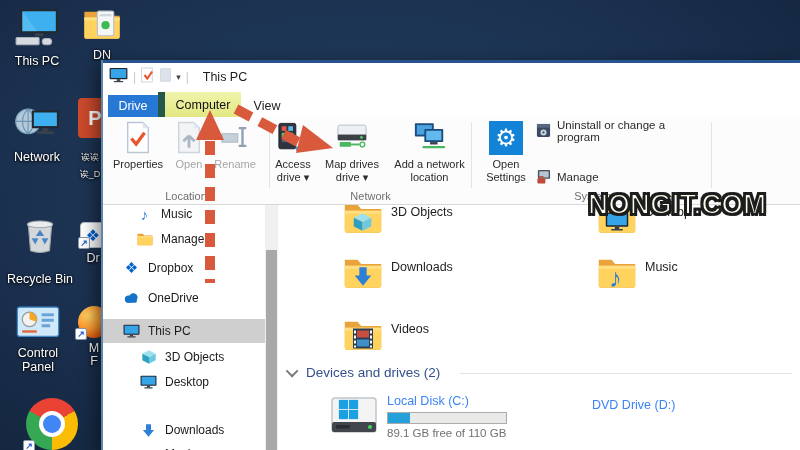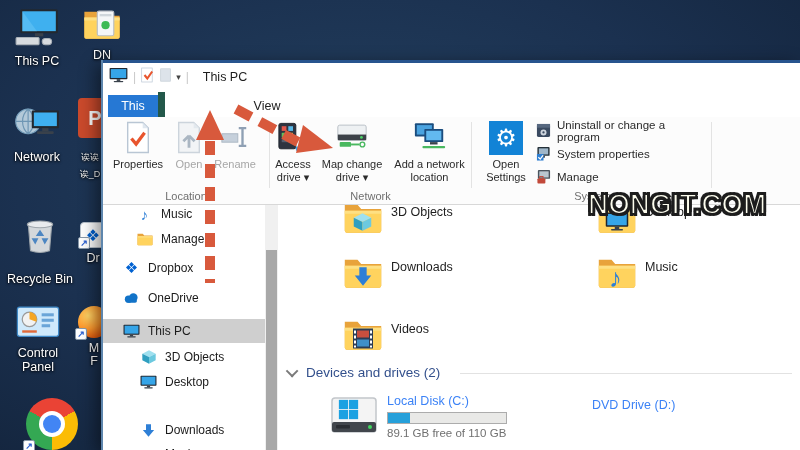--- a/index.html
+++ b/index.html
@@ -291,22 +291,23 @@
             <rect x="1" y="1" width="14" height="18" fill="#dde3ea" stroke="#c2cbd4"></rect>
           </svg>
       </span>
       <span class="caret">▾</span>
       <span class="qsep">|</span>
     </div>
     <span class="wtitle">This PC</span>
   </div>
 
   <div class="tabsrow">
-    <div class="tab tab-file">This</div>
+    <div class="tab tab-file">Drive</div>
     <div class="tab-strip"></div>
+    <div class="tab tab-computer">Computer</div>
     <div class="tab tab-view">View</div>
   </div>
 
   <div class="ribbon">
 
     <div class="rgroup" style="left:0;width:166px;">
       <div class="bigbtn" style="left:6px;width:58px;">
         <span class="bicon">
           <svg viewBox="0 0 32 34" width="30" height="33">
             <path d="M5 1 h16 l6 6 v26 H5 Z" fill="#fff" stroke="#b9c6d4" stroke-width="1.5"></path>
@@ -360,21 +361,21 @@
         <span class="bicon">
           <svg viewBox="0 0 36 30" width="34" height="29">
             <rect x="3" y="4" width="30" height="16" rx="2" fill="#eef1f3" stroke="#b9bfc6"></rect>
             <rect x="3" y="14" width="30" height="6" fill="#3c4148"></rect>
             <circle cx="28" cy="17" r="1.5" fill="#49d467"></circle>
             <rect x="5" y="22" width="12" height="5" rx="1" fill="#49b85f"></rect>
             <path d="M17 24.5 h9" stroke="#49b85f" stroke-width="2"></path>
             <circle cx="29" cy="24.5" r="2.5" fill="none" stroke="#49b85f" stroke-width="1.5"></circle>
           </svg>
         </span>
-        <span class="blabel">Map change</span>
+        <span class="blabel">Map drives</span>
         <span class="blabel">drive ▾</span>
       </div>
       <div class="bigbtn" style="left:118px;width:83px;">
         <span class="bicon">
           <svg viewBox="0 0 36 30" width="34" height="29">
             <rect x="2" y="2" width="20" height="14" rx="1" fill="#1b4d7e"></rect>
             <rect x="4" y="4" width="16" height="10" fill="#4aa3e0"></rect>
             <rect x="12" y="8" width="20" height="14" rx="1" fill="#1b4d7e"></rect>
             <rect x="14" y="10" width="16" height="10" fill="#62b9ef"></rect>
             <rect x="18" y="22" width="8" height="2.5" fill="#39414b"></rect>
@@ -400,32 +401,20 @@
         <span>
           <svg viewBox="0 0 16 16" width="15" height="15">
             <rect x="1" y="1" width="14" height="14" rx="2" fill="#3a4a61"></rect>
             <rect x="1" y="1" width="14" height="4" fill="#56677f"></rect>
             <circle cx="8" cy="10" r="3.2" fill="#cfd6df"></circle>
               <circle cx="8" cy="10" r="1.2" fill="#3a4a61"></circle>
           </svg>
         </span>
         <span>Uninstall or change a program</span>
       </div>
-      <div class="smallbtn" style="top:29px;">
-        <span>
-          <svg viewBox="0 0 16 16" width="15" height="15">
-            <rect x="1.5" y="1" width="13" height="9.5" rx="1" fill="#243038"></rect>
-            <rect x="3" y="2.5" width="10" height="6.5" fill="#9fb6c9"></rect>
-            <rect x="6.5" y="10.5" width="3" height="2" fill="#39414b"></rect>
-            <rect x="1" y="8.5" width="7" height="7" fill="#2f7fd1"></rect>
-            <path d="M2.5 12 l2 2 3 -4" stroke="#fff" stroke-width="1.4" fill="none"></path>
-          </svg>
-        </span>
-        <span>System properties</span>
-      </div>
       <div class="smallbtn" style="top:52px;">
         <span>
           <svg viewBox="0 0 16 16" width="15" height="15">
             <rect x="2" y="1" width="13" height="9.5" rx="1" fill="#4a545e"></rect>
             <rect x="3.5" y="2.5" width="10" height="6.5" fill="#b9c6d0"></rect>
             <rect x="4" y="8" width="3.5" height="2.5" fill="none" stroke="#c2493a"></rect>
             <rect x="1.5" y="10" width="8.5" height="5.5" rx="1" fill="#c2493a"></rect>
           </svg>
         </span>
         <span>Manage</span>

